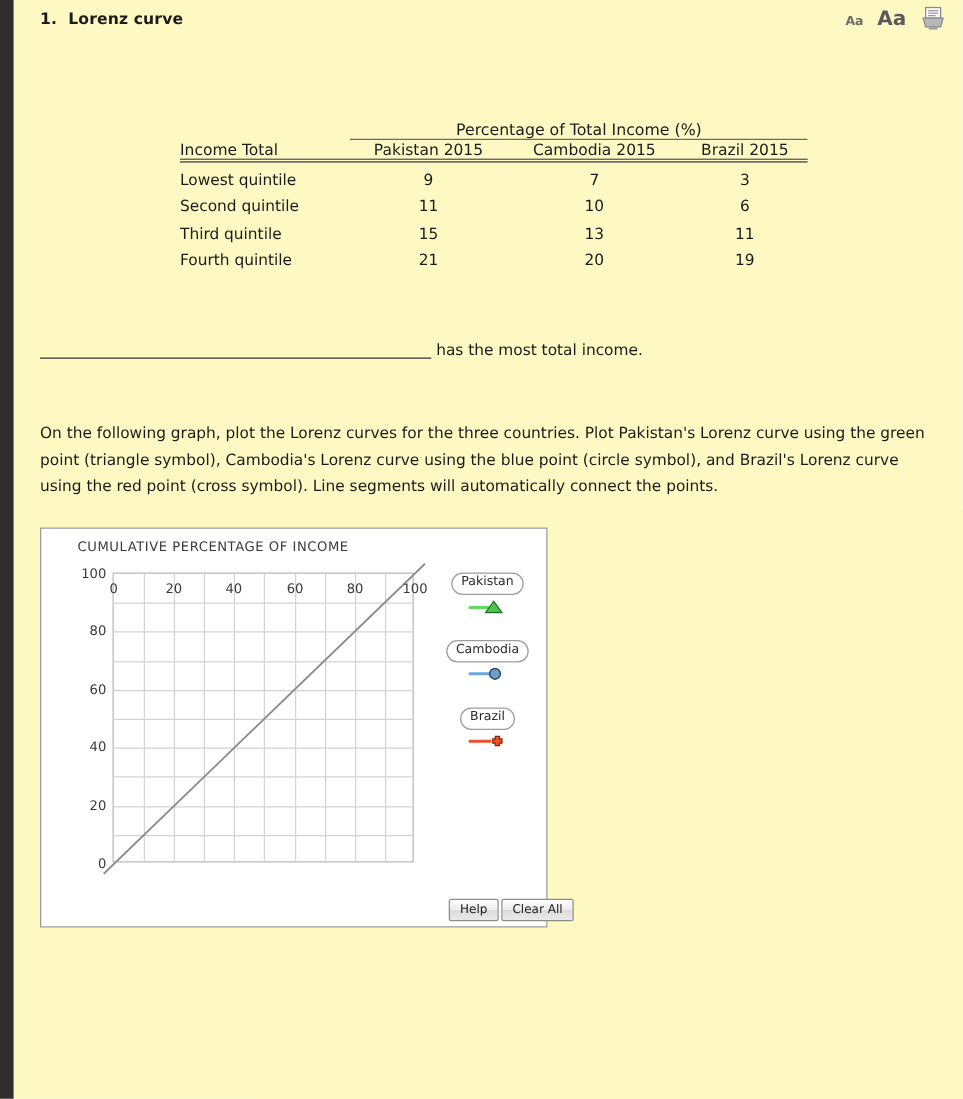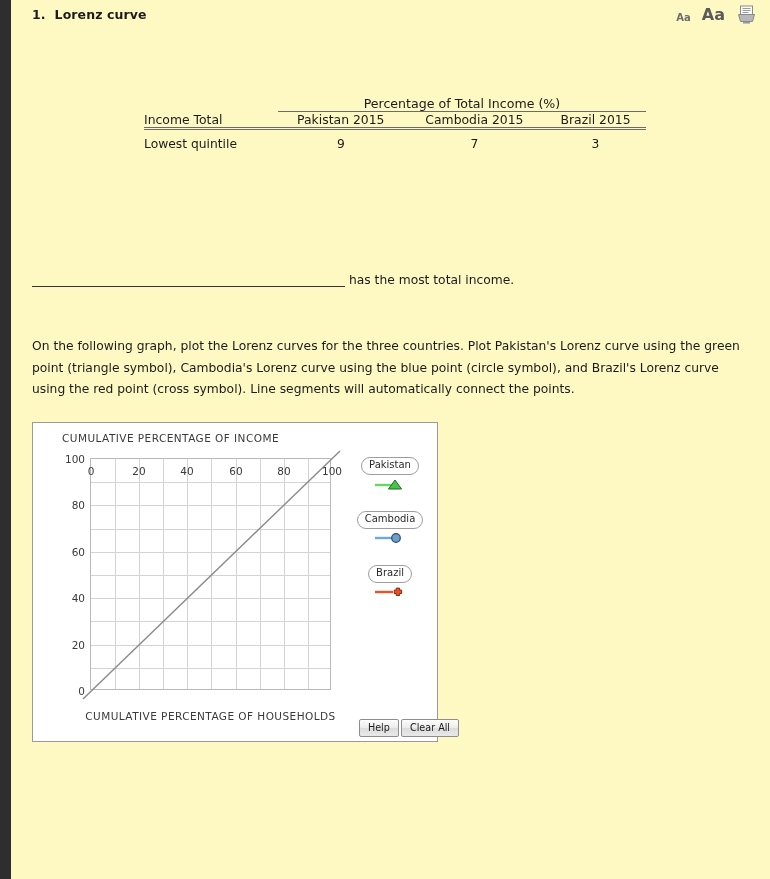--- a/index.html
+++ b/index.html
@@ -305,20 +305,38 @@
         <th class="colhead">Brazil 2015</th>
       </tr>
     </thead>
     <tbody>
       <tr>
         <td class="group">Lowest quintile</td>
         <td>9</td>
         <td>7</td>
         <td>3</td>
       </tr>
+      <tr>
+        <td class="group">Second quintile</td>
+        <td>11</td>
+        <td>10</td>
+        <td>6</td>
+      </tr>
+      <tr>
+        <td class="group">Third quintile</td>
+        <td>15</td>
+        <td>13</td>
+        <td>11</td>
+      </tr>
+      <tr>
+        <td class="group">Fourth quintile</td>
+        <td>21</td>
+        <td>20</td>
+        <td>19</td>
+      </tr>
     </tbody>
   </table>
 
   <div id="answer-1">
     <span class="answer-line"></span>
     <span>has the most total income.</span>
   </div>
 
   <div class="para" id="graph-para">On the following graph, plot the Lorenz curves for the three countries. Plot Pakistan's Lorenz curve using the green point (triangle symbol), Cambodia's Lorenz curve using the blue point (circle symbol), and Brazil's Lorenz curve using the red point (cross symbol). Line segments will automatically connect the points.</div>
 
@@ -384,21 +402,20 @@
         <span class="xtick">60</span>
       </div>
       <div class="xtick-wrap" style="left:193px">
         <span class="xtick">80</span>
       </div>
       <div class="xtick-wrap" style="left:241px">
         <span class="xtick">100</span>
       </div>
     </div>
 
-    <div class="xaxis-label">CUMULATIVE PERCENTAGE OF HOUSEHOLDS</div>
 
     <div class="legend">
       <div class="legend-item" style="top:0px">
         <span class="legend-pill">Pakistan</span>
         <div class="legend-sym">
           <svg width="36" height="12" viewBox="0 0 36 12">
             <line x1="3" y1="7" x2="20" y2="7" stroke="#5ddc5d" stroke-width="2.4"></line>
             <polygon points="23,2 29.5,11 16.5,11" fill="#49c44a" stroke="#1d6b1f" stroke-width="1"></polygon>
           </svg>
         </div>

